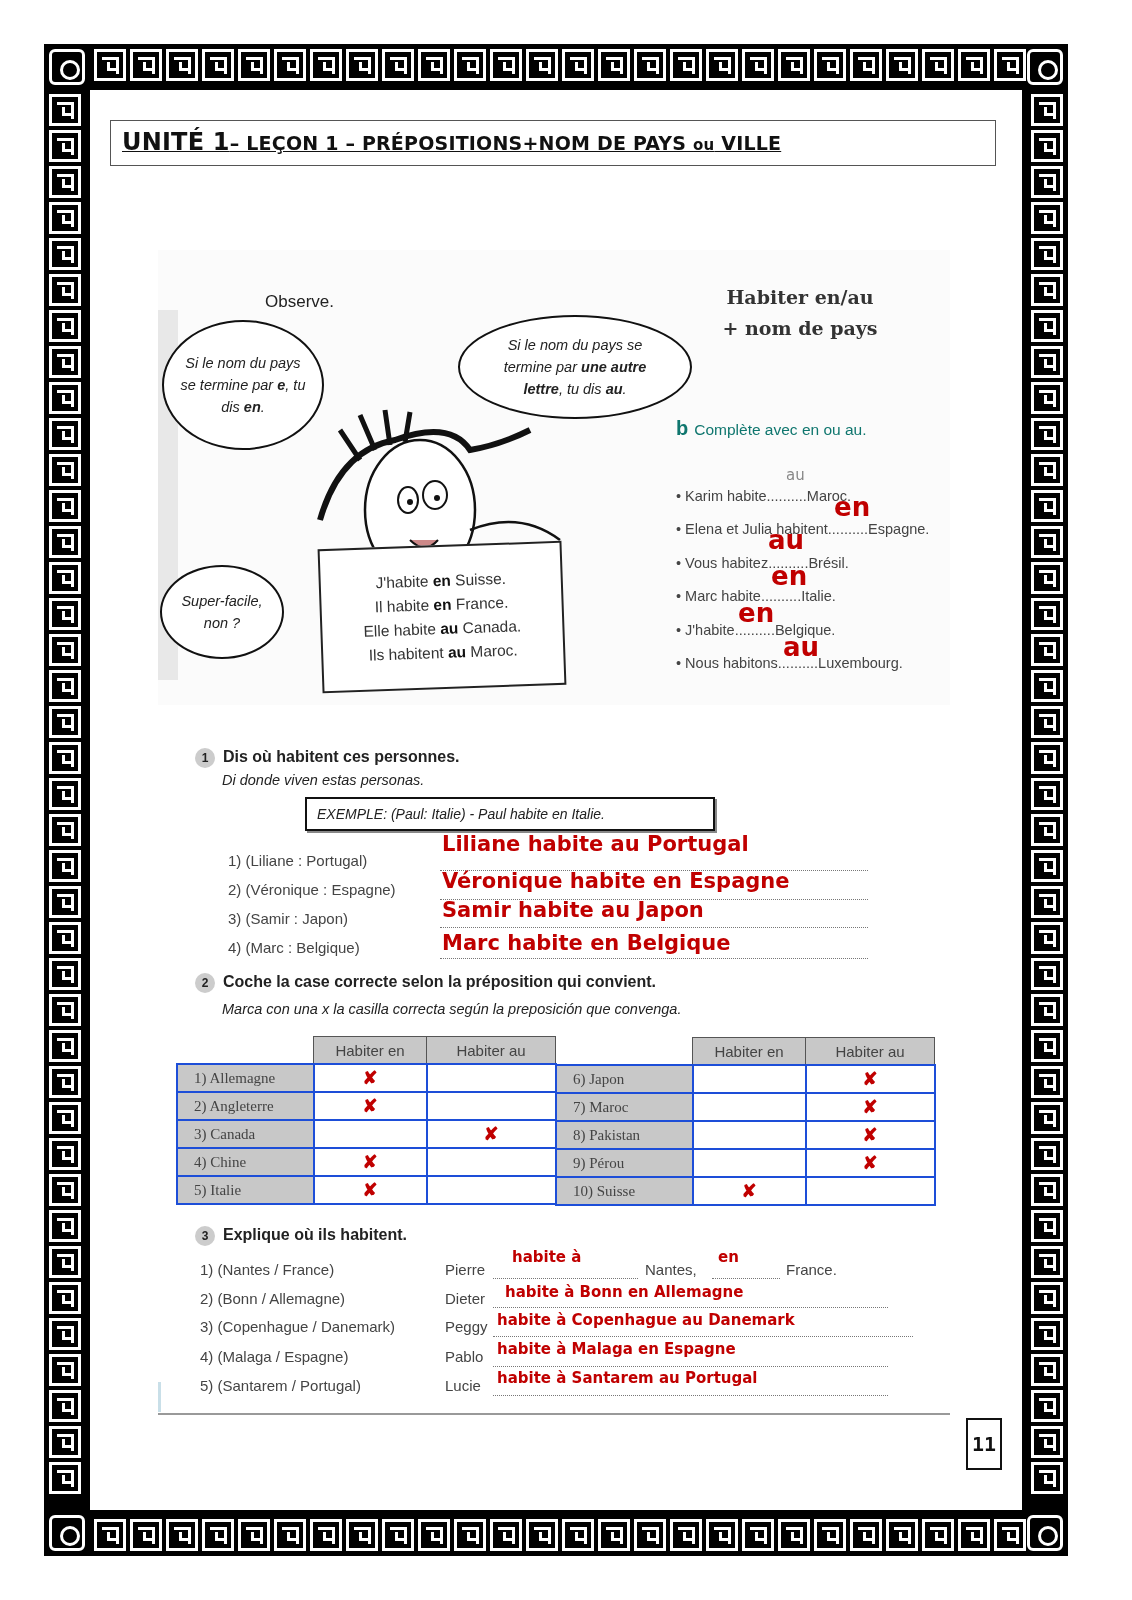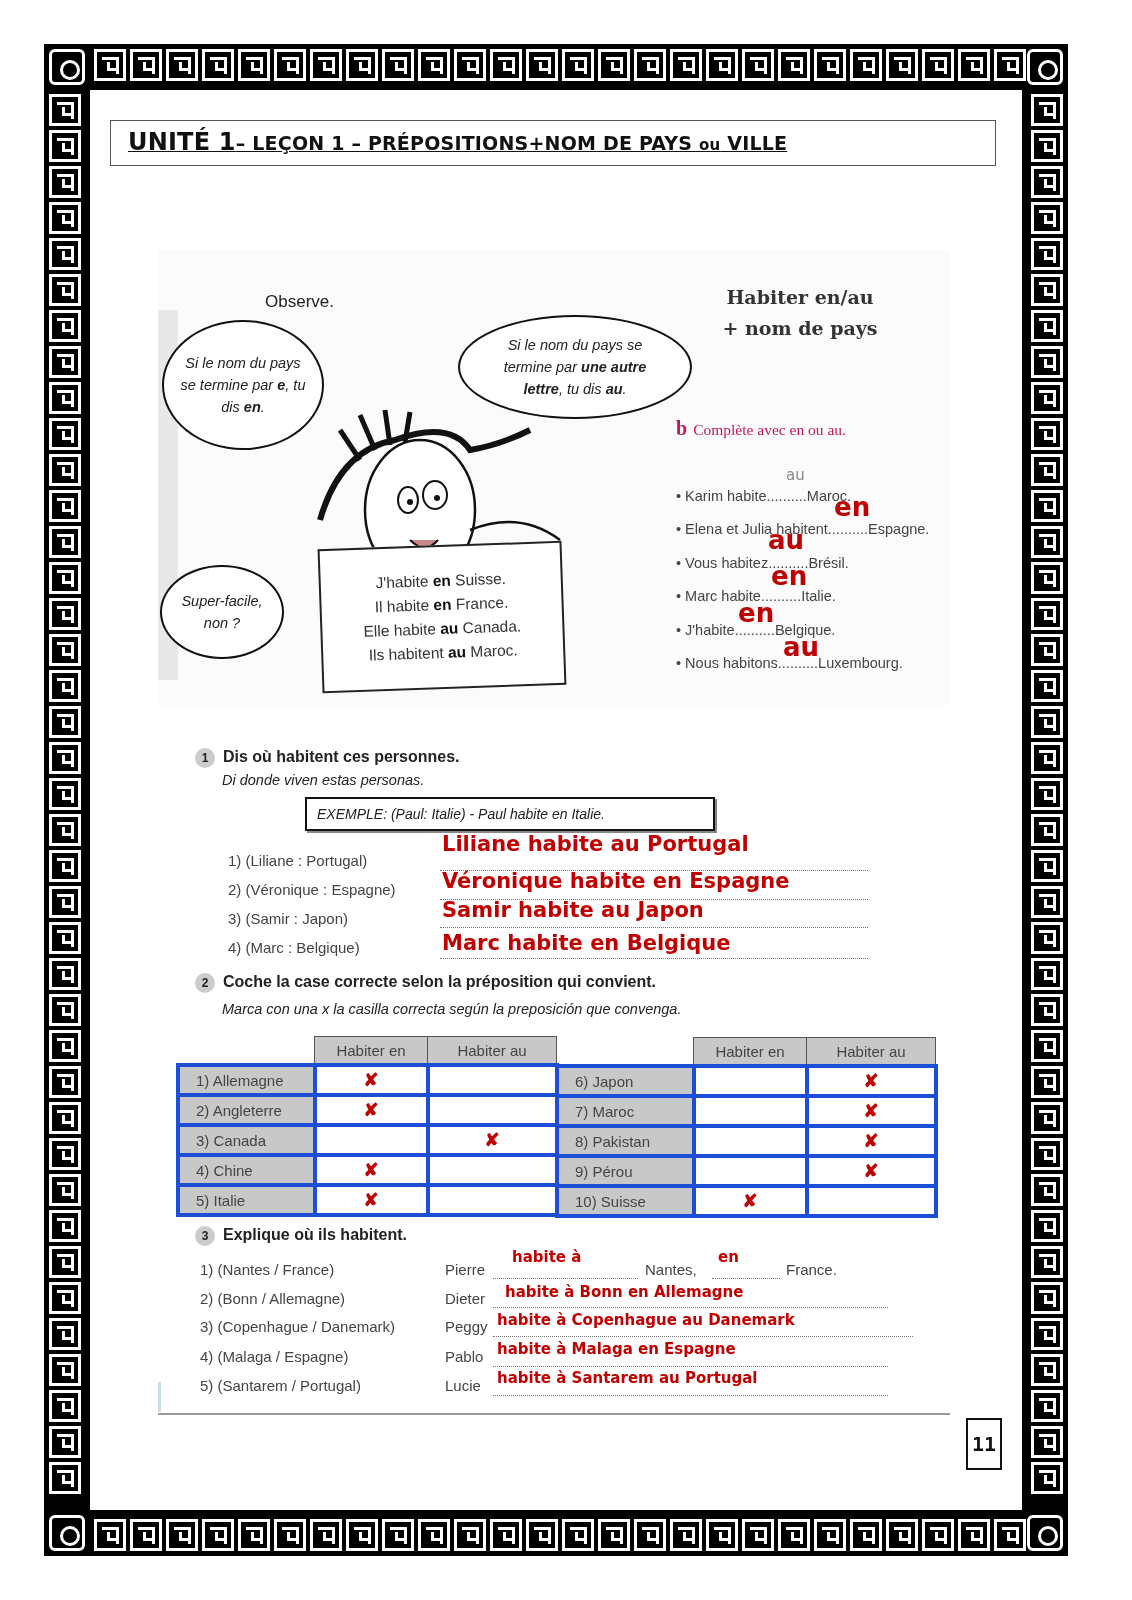--- a/index.html
+++ b/index.html
@@ -16,40 +16,40 @@
   .key-col.right { right:5px; top:50px; }
   .key { width:32px; height:32px; box-sizing:border-box; border:3px solid #fff; position:relative; }
   .key::before { content:""; position:absolute; left:5px; top:5px; width:14px; height:14px; border:3px solid #fff; border-left:none; border-bottom:none; }
   .key::after { content:""; position:absolute; left:10px; top:10px; width:6px; height:6px; border:3px solid #fff; border-right:none; border-top:none; }
   .corner { position:absolute; width:36px; height:36px; box-sizing:border-box; border:3px solid #fff; border-radius:6px; }
   .corner span { position:absolute; left:8px; top:8px; width:14px; height:14px; border:3px solid #fff; border-radius:50%; }
   .c-tl { left:5px; top:5px; } .c-tr { right:5px; top:5px; } .c-bl { left:5px; bottom:5px; } .c-br { right:5px; bottom:5px; }
 
   
   .title-box { position:absolute; left:110px; top:120px; width:886px; height:46px; border:1px solid #555; box-sizing:border-box; }
-  .title { position:absolute; left:128px; top:128px; font-family:"DejaVu Sans", sans-serif; font-weight:bold; text-decoration:underline; color:#111; white-space:nowrap; letter-spacing:0.2px; }
+  .title { position:absolute; left:122px; top:128px; font-family:"DejaVu Sans", sans-serif; font-weight:bold; text-decoration:underline; color:#111; white-space:nowrap; letter-spacing:0.2px; }
   .title .big { font-size:24px; }
   .title .small { font-size:19px; }
 
   
   .observe-panel { position:absolute; left:158px; top:250px; width:792px; height:455px; background:#fbfbfb; }
   .observe-panel .shade-left { position:absolute; left:0; top:60px; width:20px; height:370px; background:#e8e8e8; }
   .observe-label { position:absolute; left:265px; top:292px; font-size:17px; color:#222; }
   .bubble { position:absolute; border:2px solid #111; border-radius:50%; background:#fff; display:flex; align-items:center; justify-content:center; text-align:center; font-style:italic; font-size:14.5px; line-height:22px; color:#222; }
   .bubble b { font-style:italic; }
   .b1 { left:162px; top:320px; width:158px; height:126px; }
   .b2 { left:458px; top:315px; width:230px; height:100px; }
   .b3 { left:160px; top:565px; width:120px; height:90px; }
 
   .character { position:absolute; left:300px; top:390px; width:280px; height:190px; }
   .sign { position:absolute; left:320px; top:545px; width:240px; height:140px; border:2px solid #222; background:#fff; transform:rotate(-2deg); display:flex; flex-direction:column; align-items:center; justify-content:center; font-size:15.5px; line-height:24px; color:#333; }
   .sign b { color:#111; }
 
   .habiter-title { position:absolute; left:700px; top:282px; font-family:"DejaVu Serif", serif; font-weight:bold; font-size:19px; line-height:31px; color:#333; text-align:center; width:200px; }
-  .b-heading { position:absolute; left:676px; top:417px; font-size:15.5px; color:#be185d;font-family:Liberation Serif, serif; }
+  .b-heading { position:absolute; left:676px; top:417px; font-size:15.5px; color:#0f766e; }
   .b-heading .letter { font-weight:bold; font-size:20px; margin-right:6px; }
   .b-list { position:absolute; left:676px; top:470px; list-style:none; margin:0; padding:0; }
   .b-list li { position:relative; height:33.5px; font-size:14.5px; color:#444; white-space:nowrap; display:flex; align-items:flex-end; }
   .b-list .dots { letter-spacing:0; }
   .b-ans { position:absolute; color:#c00000; font-weight:bold; font-family:"DejaVu Sans", sans-serif; }
   .b-ans.small { font-size:15px; color:#888; font-weight:normal; }
   .b-ans.big { font-size:26px; }
 
   
   .ex-num { display:inline-block; width:20px; height:20px; border-radius:50%; background:#ccc; text-align:center; line-height:20px; font-size:12px; font-weight:bold; margin-right:8px; color:#222; }
@@ -58,21 +58,21 @@
   .example-box { position:absolute; left:305px; top:797px; width:410px; height:34px; border:2px solid #111; box-sizing:border-box; font-style:italic; font-size:14px; padding:7px 10px; color:#222; box-shadow:2px 2px 0 #888; }
   .ex1-row { position:absolute; left:220px; font-size:15px; color:#444;margin-left:8px; }
   .ex1-line { position:absolute; left:440px; width:428px; border-bottom:1px dotted #777; }
   .ex1-ans { position:absolute; left:442px; font-family:"DejaVu Sans", sans-serif; font-weight:bold; font-size:21px; color:#c00000; white-space:nowrap; }
 
   
   .ex2-title { position:absolute; left:195px; top:973px; font-size:16px; font-weight:bold; color:#222; }
   .ex2-sub { position:absolute; left:222px; top:1001px; font-size:14.5px; font-style:italic; color:#222; }
   table.grid { position:absolute; border-collapse:collapse; font-size:15px; color:#444; }
   table.grid th { background:#c8c8c8; font-weight:normal; border:1px solid #555; height:26px; padding:0; }
-  table.grid td { border:4px solid #1d4ed8; height:26px; padding:0; }
+  table.grid td { border:2px solid #1d4ed8; height:26px; padding:0;font-family:Liberation Serif, serif; }
   table.grid td.name { background:#c8c8c8; padding-left:16px; text-align:left; }
   table.grid td.cell { background:#fff; text-align:center; color:#c00000; font-weight:bold; font-size:18px; }
   table.grid th.blank { background:transparent; border:none; }
   .t1 { left:176px; top:1036px; }
   .t2 { left:555px; top:1037px; }
 
   
   .ex3-title { position:absolute; left:195px; top:1226px; font-size:16px; font-weight:bold; color:#222; }
   .ex3-row { position:absolute; left:200px; font-size:15px; color:#444; white-space:nowrap; }
   .ex3-name { position:absolute; left:445px; font-size:15px; color:#444; }

